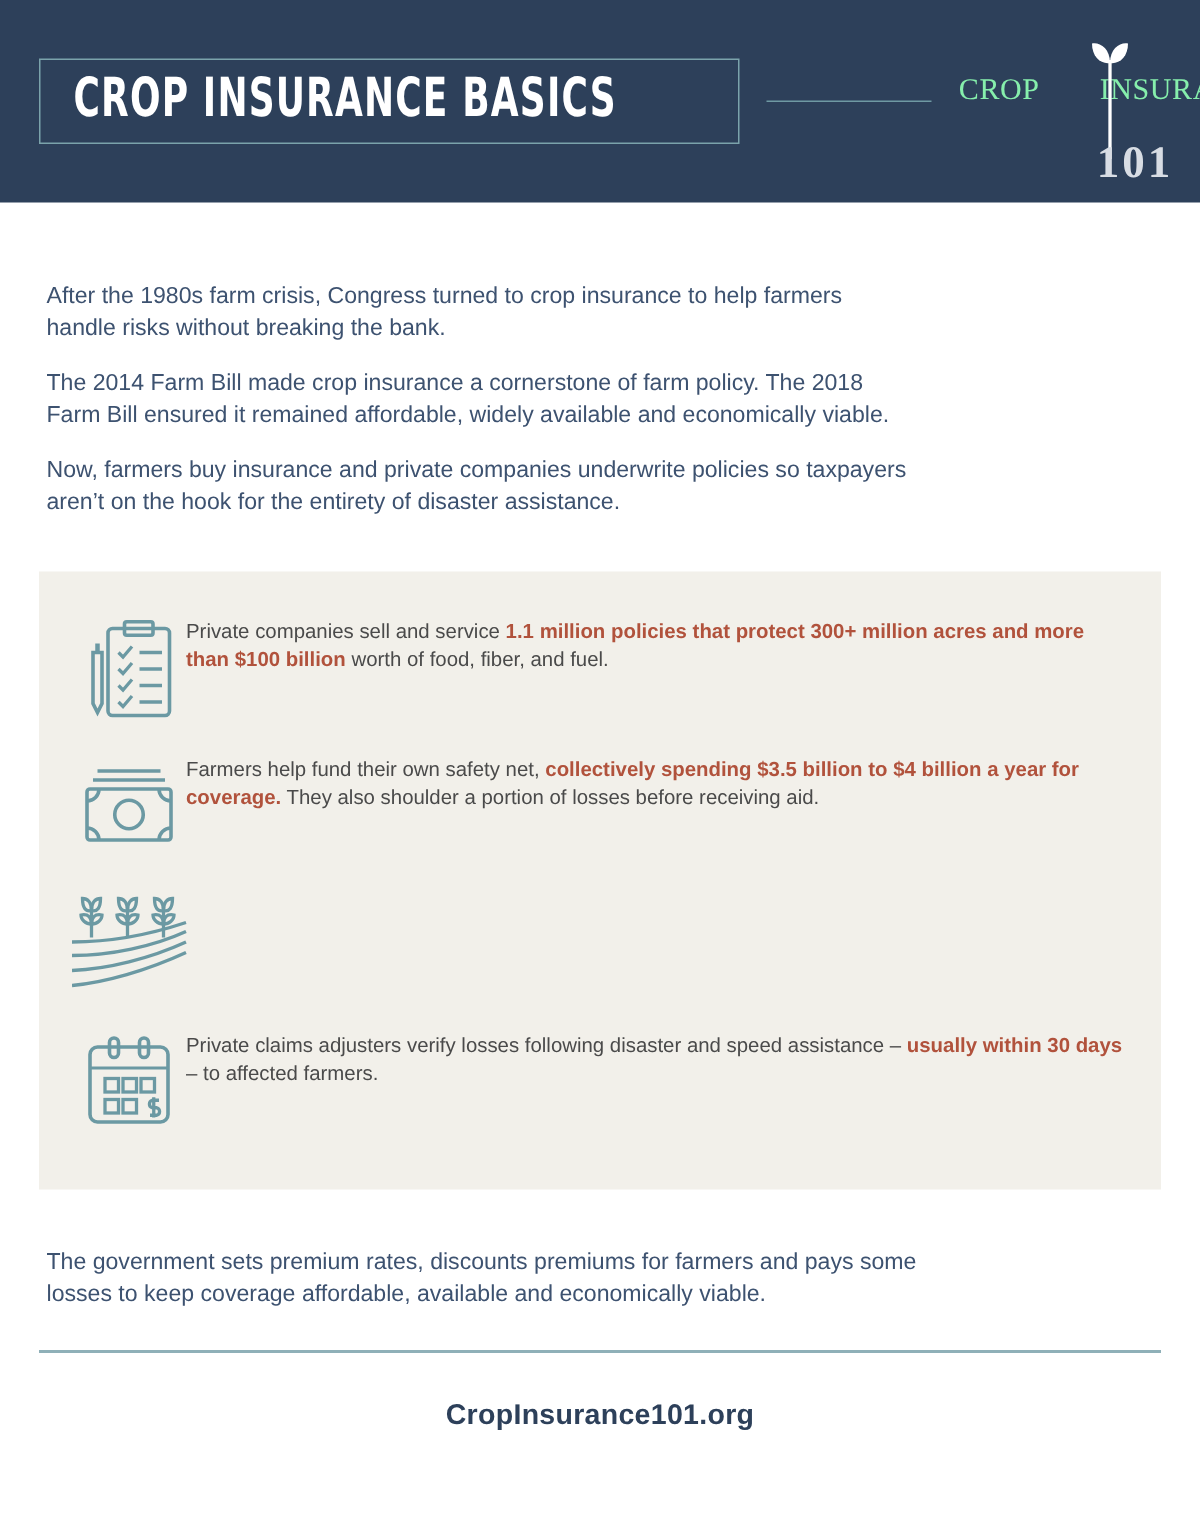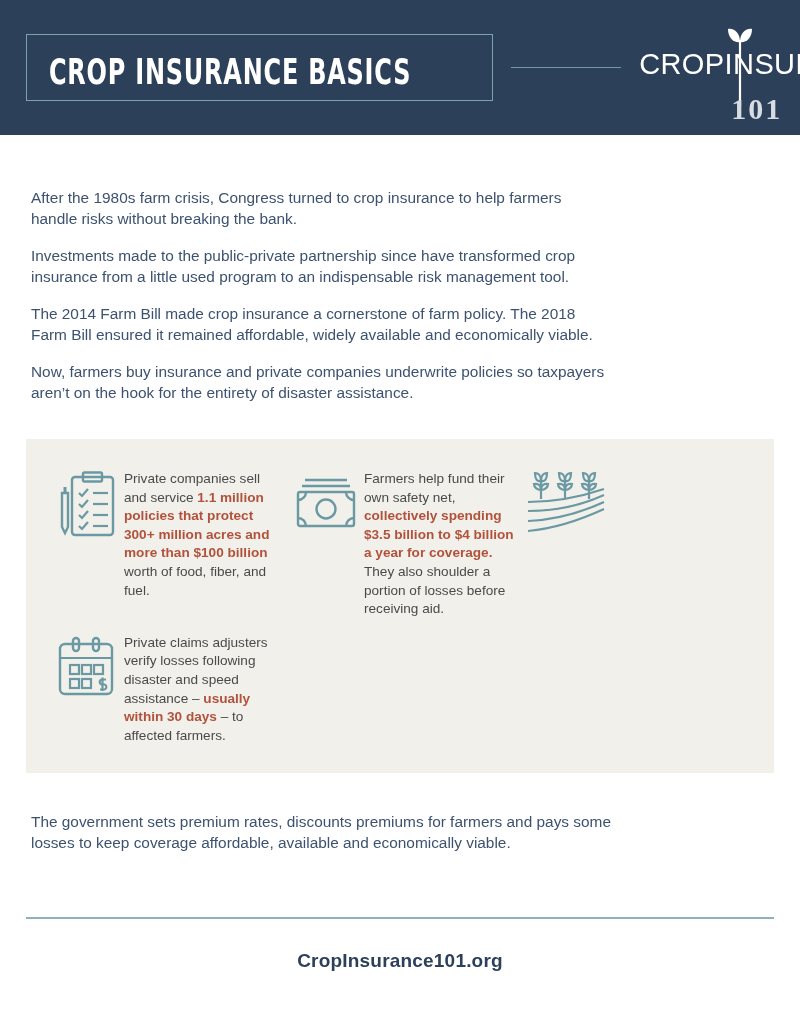--- a/index.html
+++ b/index.html
@@ -21,21 +21,21 @@
     position: relative;
     height: 135px;
     background: #2d405a;
     display: flex;
     align-items: center;
     box-sizing: border-box;
     padding: 0 26px;
   }
   .title-box {
     border: 1px solid #7ba3ab;
-    padding: 21px 22px 13px 22px;
+    padding: 11px 22px 13px 22px;
     display: inline-block;
     flex: 0 0 auto;
     text-align: right;
   }
   .title-text {
     color: #ffffff;
     font-family: "Liberation Sans Narrow", "DejaVu Sans Condensed", "Liberation Sans", sans-serif;
     font-weight: bold;
     font-size: 31px;
     letter-spacing: 0.9px;
@@ -62,23 +62,23 @@
   .logo-row {
     position: absolute;
     top: 24px;
     left: 0;
     width: 212px;
     display: flex;
     align-items: baseline;
     justify-content: space-between;
   }
   .logo-word {
-    font-family: Liberation Sans, sans-serif;
-    color: #ffffff;
-    font-size: 29px;
+    font-family: Liberation Serif, serif;
+    color: #86efac;
+    font-size: 20px;
     letter-spacing: 0.4px;
     line-height: 1;
     white-space: nowrap;
   }
   .logo-101 {
     position: absolute;
     top: 52px;
     left: 92px;
     font-family: "Liberation Serif", "DejaVu Serif", serif;
     font-weight: bold;
@@ -112,21 +112,21 @@
   .intro-block .para + .para { margin-top: 17px; }
   .para.wide { max-width: 600px; }
 
   
   .panel {
     margin: 36px 26px 0 26px;
     background: #f2f0ea;
     padding: 30px 20px 28px 22px;
     box-sizing: border-box;
     display: grid;
-    grid-template-columns: 1fr 1fr 1fr;
+    grid-template-columns: 1fr;
     grid-template-rows: auto auto;
     column-gap: 14px;
     row-gap: 14px;
   }
   .fact {
     display: flex;
     align-items: flex-start;
   }
   .fact-icon {
     flex: 0 0 76px;
@@ -149,21 +149,21 @@
     padding: 34px 26px 0 26px;
     box-sizing: border-box;
   }
 
   
   .footer {
     position: absolute;
     left: 0;
     right: 0;
     bottom: 0;
-    height: 94px;
+    height: 111px;
   }
   .footer-rule {
     height: 2px;
     background: #8fb0b8;
     margin: 0 26px;
   }
   .footer-text {
     text-align: center;
     font-size: 19px;
     font-weight: bold;
@@ -192,21 +192,20 @@
       <line x1="15" y1="14" x2="15" y2="80" stroke="#ffffff" stroke-width="2.2"></line>
       <path d="M15 16 C 15 6, 8 2, 3 3 C 3 12, 9 17, 15 16 Z" fill="#ffffff"></path>
       <path d="M15 16 C 15 6, 22 2, 27 3 C 27 12, 21 17, 15 16 Z" fill="#ffffff"></path>
     </svg>
     <span class="logo-101">101</span>
   </div>
 </div>
 
 <div class="content intro-block">
   <p class="para">After the 1980s farm crisis, Congress turned to crop insurance to help farmers handle risks without breaking the bank.</p>
-  <p class="para">Investments made to the public-private partnership since have transformed crop insurance from a little used program to an indispensable risk management tool.</p>
   <p class="para">The 2014 Farm Bill made crop insurance a cornerstone of farm policy. The 2018 Farm Bill ensured it remained affordable, widely available and economically viable.</p>
   <p class="para wide">Now, farmers buy insurance and private companies underwrite policies so taxpayers aren’t on the hook for the entirety of disaster assistance.</p>
 </div>
 
 <div class="panel">
 
   <div class="fact">
     <div class="fact-icon">
       <svg width="66" height="70" viewBox="0 0 66 70">
         <g fill="none" stroke="#6b99a3" stroke-width="2.4">

